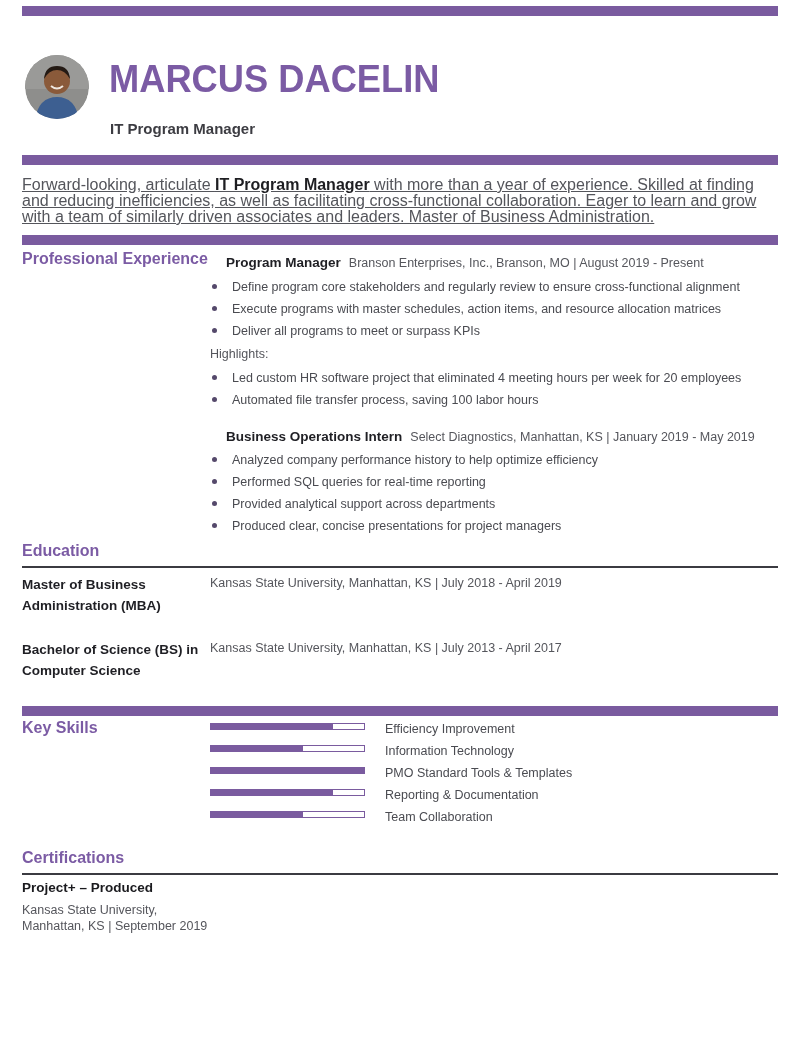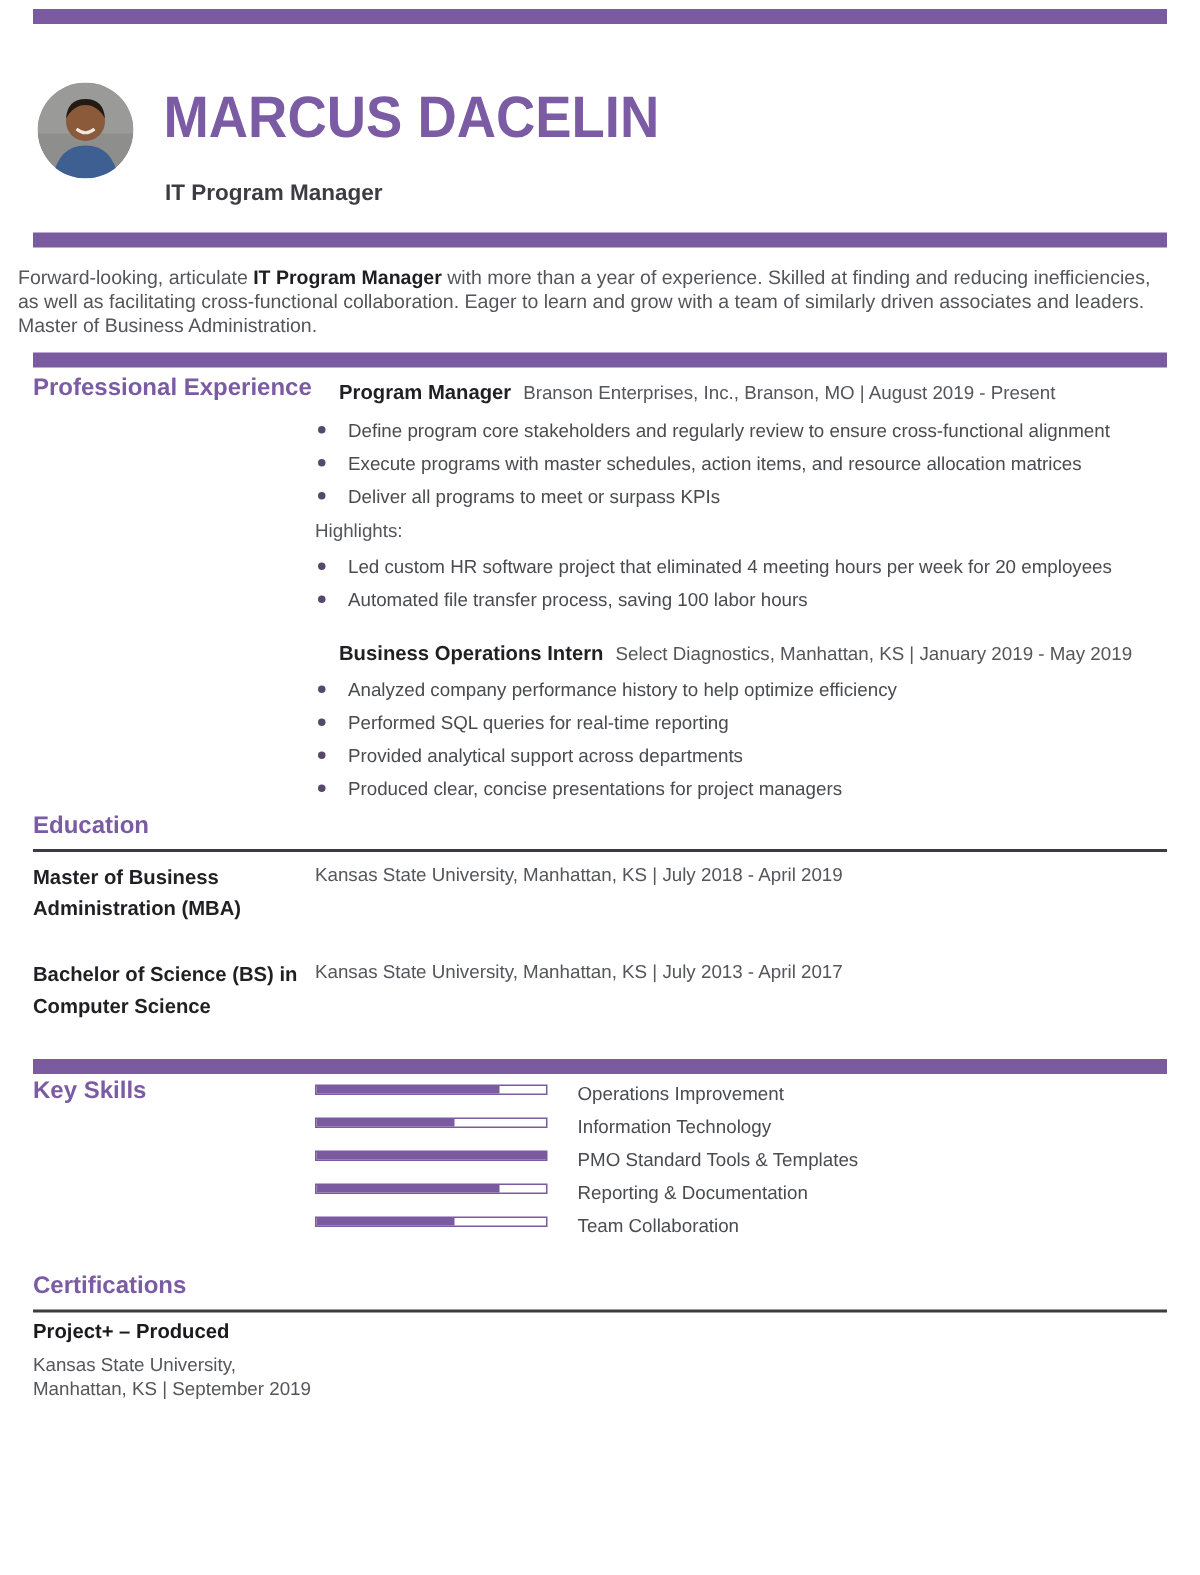--- a/index.html
+++ b/index.html
@@ -10,21 +10,21 @@
   .bar { position:absolute; left:22px; width:756px; height:10px; background:#7a5b9f; }
 
   .avatar { position:absolute; left:25px; top:55px; width:64px; height:64px; border-radius:50%; overflow:hidden; }
 
   .name { position:absolute; left:109px; top:57px; font-size:39px; font-weight:bold;
           color:#7b5ba4; letter-spacing:0px; transform:scaleX(.93); transform-origin:left top; white-space:nowrap; }
   .job-title-sub { position:absolute; left:110px; top:120px; font-size:15px; font-weight:600; color:#3c3c42; }
 
   .contact { position:absolute; left:618px; top:52px; width:165px; font-size:12px; line-height:16.5px; color:#8f8aa7; }
 
-  .summary { position:absolute; left:12px; top:177px; width:756px; font-size:13px; line-height:16px; color:#54555b; }
+  .summary { position:absolute; left:22px; top:177px; width:756px; font-size:16px; line-height:16px; color:#54555b;text-decoration:underline; }
   .summary b { color:#1e1e22; font-weight:bold; }
 
   .sec-heading { position:absolute; left:22px; font-size:16px; font-weight:600; color:#7b5ba4; }
   .rule { position:absolute; left:22px; width:756px; height:2px; background:#3b3b41; }
 
   .job-header { position:absolute; left:226px; white-space:nowrap; }
   .job-title { font-size:13.5px; font-weight:bold; color:#1f1f24; }
   .job-meta { font-size:12.5px; color:#55565c; margin-left:8px; }
 
   .bullet { position:absolute; left:210px; width:560px; }
@@ -122,21 +122,21 @@
 
   <div class="degree" style="top:639px">Bachelor of Science (BS) in Computer Science</div>
   <div class="edu-meta" style="top:641px">Kansas State University, Manhattan, KS | July 2013 - April 2017</div>
 
   <div class="bar" style="top:706px"></div>
   <div class="sec-heading" style="top:719px">Key Skills</div>
 
   <div class="skill-bar" style="top:723px">
       <div class="skill-fill" style="width: 80%;"></div>
     </div>
-  <div class="skill-label" style="top:722px">Operations Improvement</div>
+  <div class="skill-label" style="top:722px">Efficiency Improvement</div>
 
   <div class="skill-bar" style="top:745px">
       <div class="skill-fill" style="width: 60%;"></div>
     </div>
   <div class="skill-label" style="top:744px">Information Technology</div>
 
   <div class="skill-bar" style="top:767px">
       <div class="skill-fill" style="width: 100%;"></div>
     </div>
   <div class="skill-label" style="top:766px">PMO Standard Tools &amp; Templates</div>

